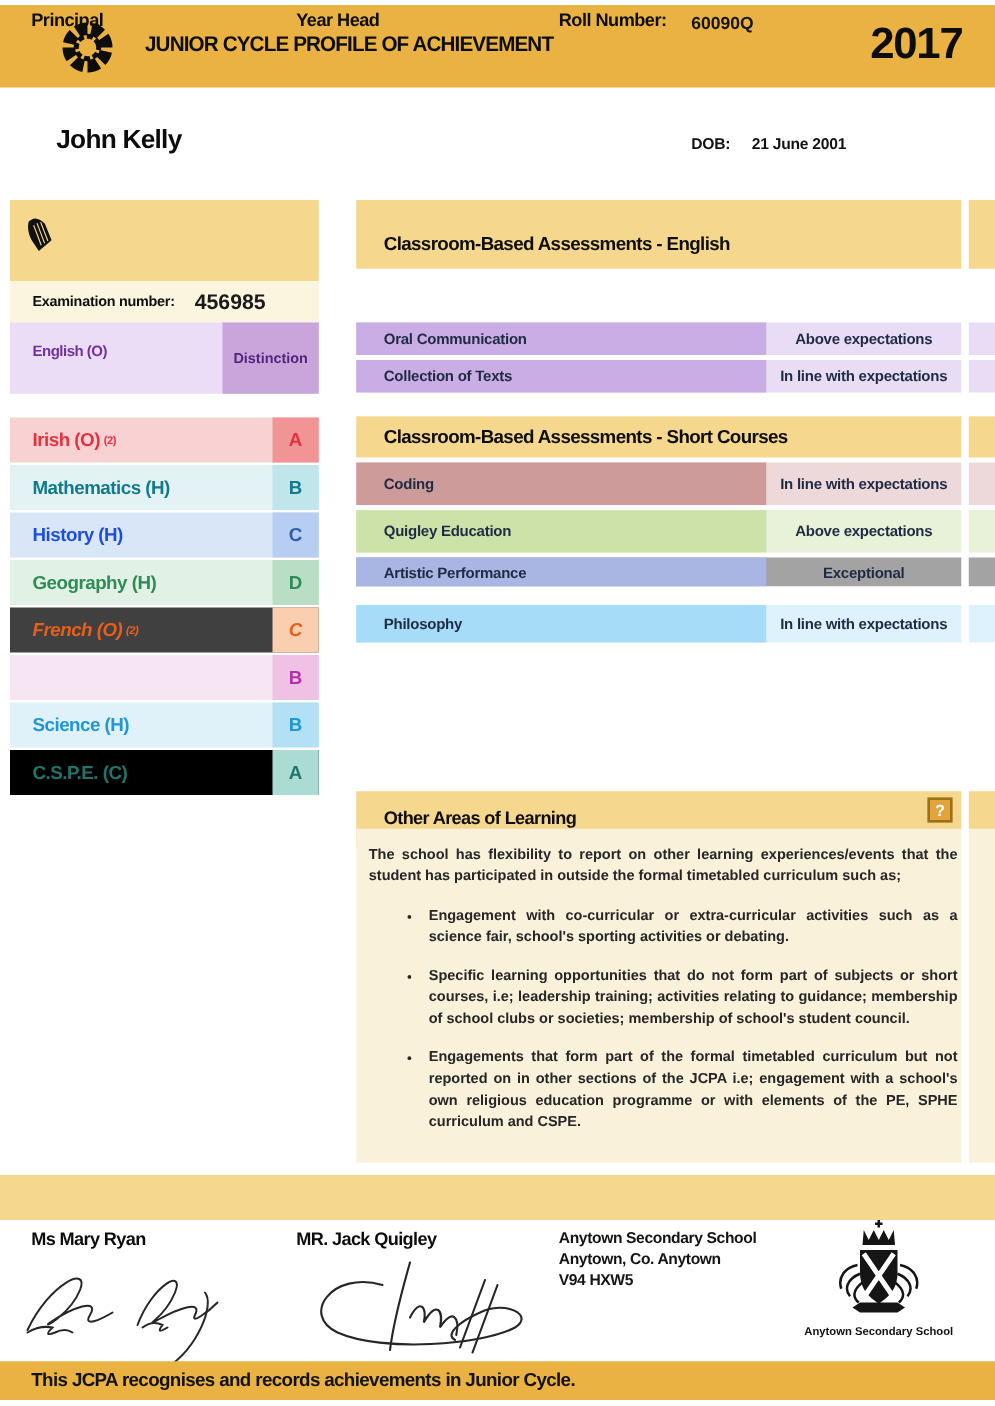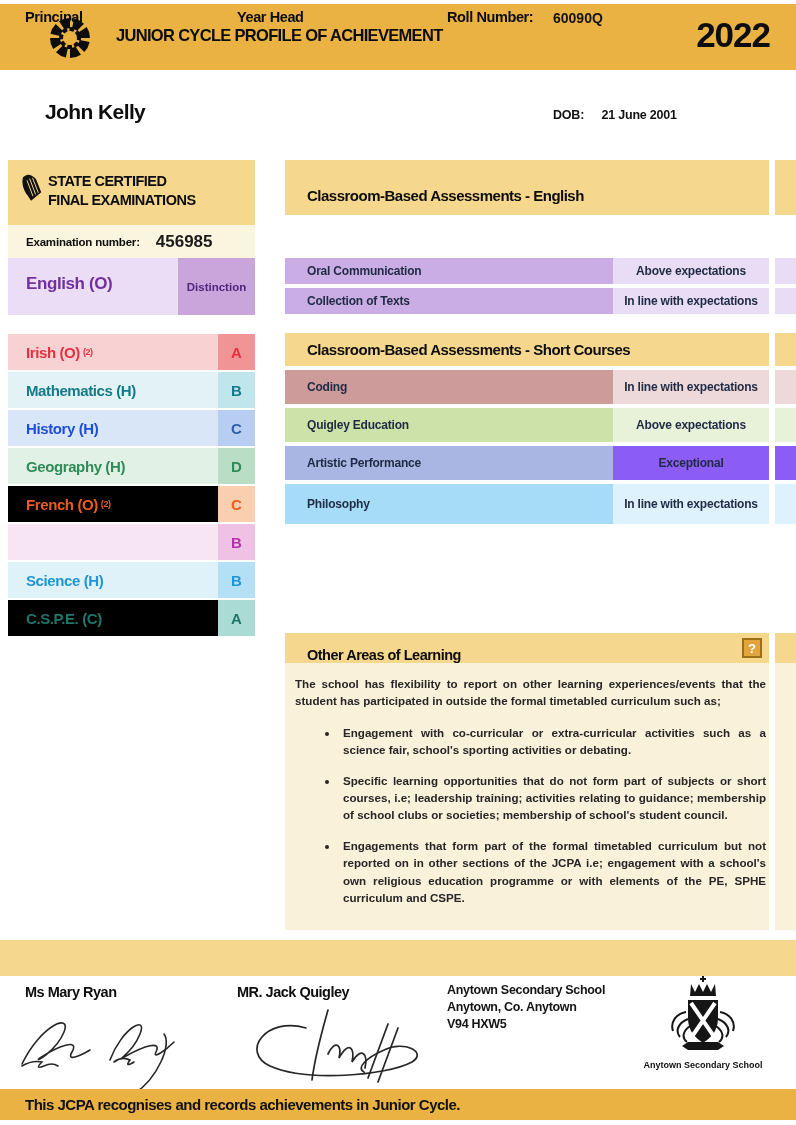--- a/index.html
+++ b/index.html
@@ -27,21 +27,21 @@
   .sb-header{position:absolute;left:8px;top:160px;width:247px;height:65px;background:var(--light-gold);}
   .sb-harp{position:absolute;left:12px;top:12px;width:26px;height:32px;}
   .sb-title{position:absolute;left:40px;top:12px;font-size:14.5px;font-weight:700;color:#0d0d0d;
             line-height:1.3;letter-spacing:-0.5px;}
   .exam-strip{position:absolute;left:8px;top:225px;width:247px;height:33px;background:var(--cream);
               display:flex;align-items:center;}
   .exam-label{margin-left:18px;font-size:11.5px;font-weight:700;color:#0d0d0d;letter-spacing:-0.2px;}
   .exam-number{margin-left:16px;font-size:17px;font-weight:600;color:#1a1a1a;}
 
   .featured-row{position:absolute;left:8px;top:258px;width:247px;height:57px;background:#EBDDF5;}
-  .featured-label{position:absolute;left:18px;top:16px;font-size:17px;font-weight:700;color:#7030A0;letter-spacing:-0.4px;}
+  .featured-label{position:absolute;left:18px;top:16px;font-size:12px;font-weight:700;color:#7030A0;letter-spacing:-0.4px;}
   .featured-grade{position:absolute;right:0;top:0;width:77px;height:57px;background:#C9A5DC;
                   display:flex;align-items:center;justify-content:center;font-size:11.5px;font-weight:700;color:#53247E;}
 
   .subject-list{position:absolute;left:8px;top:334px;width:247px;}
   .subj-row{position:relative;height:36px;margin-bottom:2px;}
   .subj-label{position:absolute;left:18px;top:0;height:36px;display:flex;align-items:center;
               font-size:15px;font-weight:700;letter-spacing:-0.4px;}
   .subj-label sup{font-size:9px;margin-left:3px;font-weight:700;}
   .subj-grade{position:absolute;right:0;top:0;width:37px;height:36px;display:flex;align-items:center;
               justify-content:center;font-size:15px;font-weight:700;}
@@ -103,44 +103,40 @@
 <div class="page">
 
   <div class="header-band">
     <svg class="logo" viewBox="0 0 48 48">
       <g fill="none" stroke="#0d0d0d" stroke-linecap="butt">
         <circle cx="24" cy="24" r="15" stroke-width="10" stroke-dasharray="8.5 3.2" transform="rotate(12 24 24)"></circle>
         <circle cx="24" cy="24" r="9" stroke-width="4" stroke-dasharray="5 2.4" transform="rotate(-18 24 24)"></circle>
       </g>
     </svg>
     <div class="header-title tight">JUNIOR CYCLE PROFILE OF ACHIEVEMENT</div>
-    <div class="header-year">2022</div>
+    <div class="header-year">2017</div>
   </div>
 
   <div class="student-name">John Kelly</div>
   <div class="dob-wrap">
     <span>DOB:</span>
     <span class="dob-value">21 June 2001</span>
   </div>
 
   <div class="sb-header">
     <svg class="sb-harp" viewBox="0 0 26 32">
       <g transform="rotate(-14 13 16)">
         <path d="M6 3 C 3 8 3 16 6 22 L8 28 L20 22 L18 8 C 16 4 12 1 9 2 C 7 2.6 6 3 6 3 Z" fill="#111"></path>
         <g stroke="#F6D78E" stroke-width="0.9">
           <line x1="9" y1="7" x2="11" y2="24"></line>
             <line x1="12" y1="6" x2="14" y2="23"></line>
             <line x1="15" y1="6" x2="17" y2="22"></line>
         </g>
       </g>
     </svg>
-    <div class="sb-title tight">
-      <div>STATE CERTIFIED</div>
-      <div>FINAL EXAMINATIONS</div>
-    </div>
   </div>
 
   <div class="exam-strip">
     <span class="exam-label">Examination number:</span>
     <span class="exam-number">456985</span>
   </div>
 
   <div class="featured-row">
     <div class="featured-label">English (O)</div>
     <div class="featured-grade">Distinction</div>
@@ -156,21 +152,21 @@
         <div class="subj-grade" style="background: rgb(192, 229, 235); color: rgb(17, 122, 139);">B</div>
       </div>
       <div class="subj-row" style="background: rgb(217, 230, 247);">
         <div class="subj-label" style="color: #1d4ed8;">History (H)</div>
         <div class="subj-grade" style="background: rgb(183, 205, 241); color: rgb(45, 95, 168);">C</div>
       </div>
       <div class="subj-row" style="background: rgb(225, 241, 229);">
         <div class="subj-label" style="color: rgb(47, 139, 87);">Geography (H)</div>
         <div class="subj-grade" style="background: rgb(185, 222, 197); color: rgb(47, 139, 87);">D</div>
       </div>
-      <div class="subj-row" style="background: #000000;">
+      <div class="subj-row" style="background: #404040; font-style: italic;">
         <div class="subj-label" style="color: rgb(233, 94, 28);">French (O)<sup>(2)</sup></div>
         <div class="subj-grade" style="background: rgb(250, 207, 175); color: rgb(233, 94, 28);">C</div>
       </div>
       <div class="subj-row" style="background: rgb(248, 229, 244);">
         <div class="subj-grade" style="background: rgb(239, 193, 228); color: rgb(178, 51, 168);">B</div>
       </div>
       <div class="subj-row" style="background: rgb(223, 242, 250);">
         <div class="subj-label" style="color: rgb(32, 150, 211);">Science (H)</div>
         <div class="subj-grade" style="background: rgb(179, 224, 244); color: rgb(32, 150, 211);">B</div>
       </div>
@@ -207,27 +203,27 @@
           <span>Coding</span>
         </div>
         <div class="row-value">In line with expectations</div>
       </div>
       <div class="cba-row" style="top: 408px; height: 34px; background: rgb(231, 242, 216);">
         <div class="row-label" style="background: rgb(204, 226, 168);">
           <span>Quigley Education</span>
         </div>
         <div class="row-value">Above expectations</div>
       </div>
-      <div class="cba-row" style="top: 446px; height: 34px; background: #8b5cf6;">
+      <div class="cba-row" style="top: 446px; height: 23px; background: #a3a3a3;">
         <div class="row-label" style="background: rgb(169, 181, 227);">
           <span>Artistic Performance</span>
         </div>
         <div class="row-value">Exceptional</div>
       </div>
-      <div class="cba-row" style="top: 484px; height: 40px; background: rgb(221, 242, 253);">
+      <div class="cba-row" style="top: 484px; height: 30px; background: rgb(221, 242, 253);">
         <div class="row-label" style="background: rgb(166, 220, 247);">
           <span>Philosophy</span>
         </div>
         <div class="row-value">In line with expectations</div>
       </div>
     </div>
 
   <div class="oa-header">
     <div class="sec-title tight">Other Areas of Learning</div>
     <div class="oa-help">?</div>

